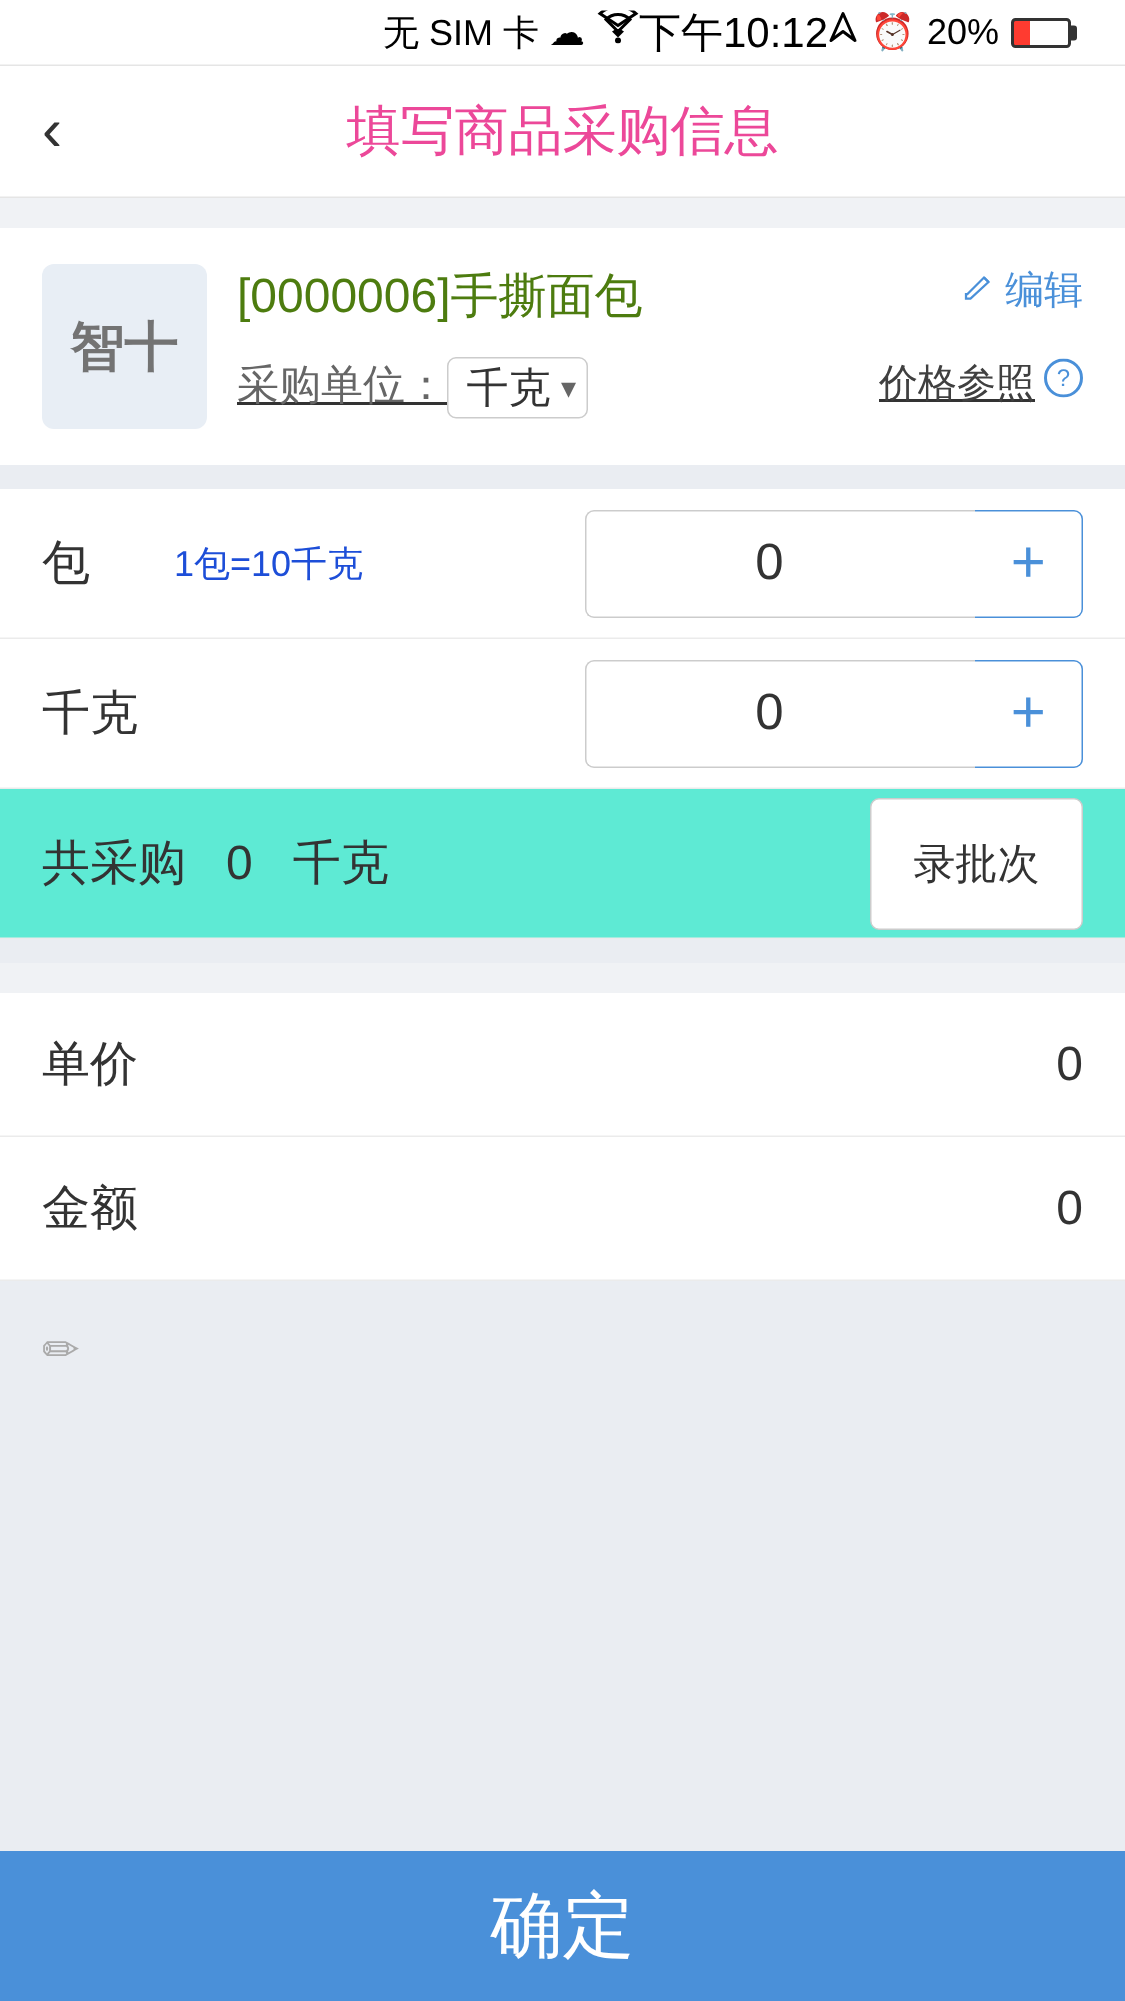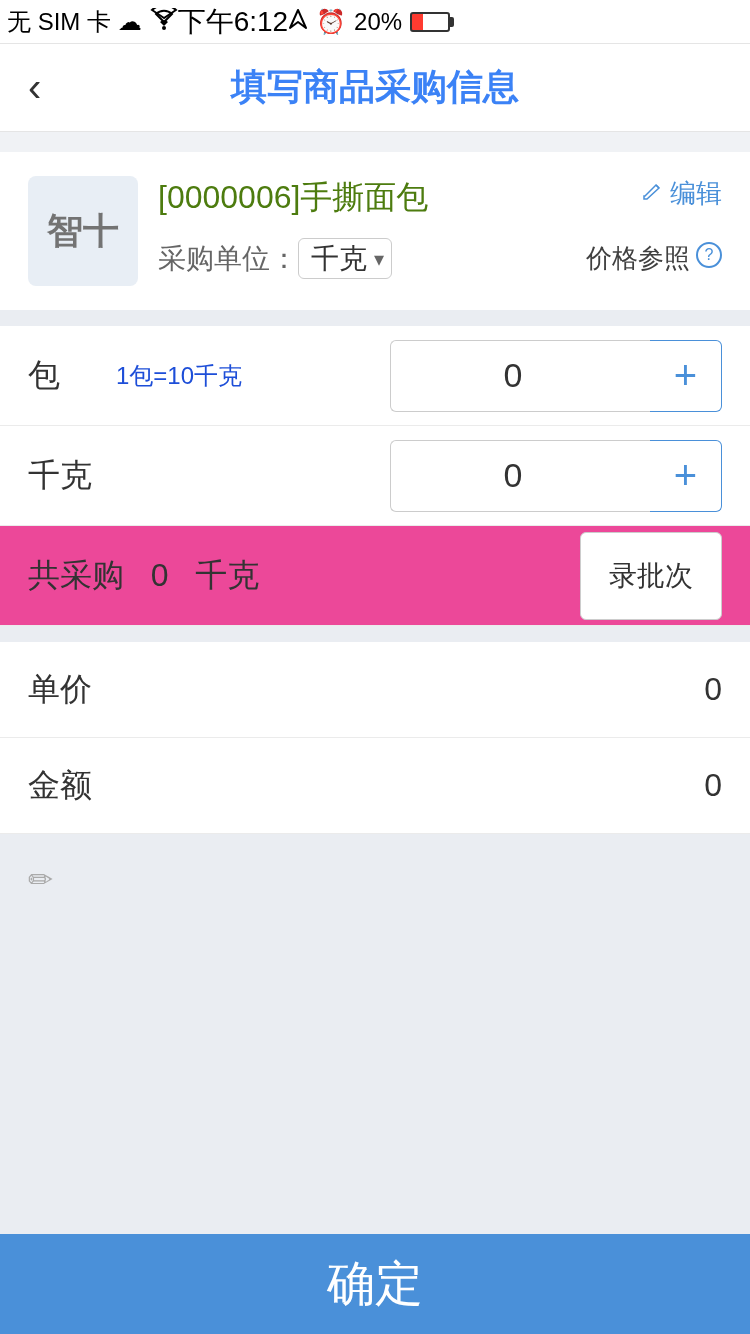--- a/index.html
+++ b/index.html
@@ -13,22 +13,22 @@
       color: #333;
     }
 
     
     .status-bar {
       width: 750px;
       height: 44px;
       background: #fff;
       display: flex;
       align-items: center;
-      justify-content: flex-start;
-      padding: 0 7px;
+      justify-content: flex-end;
+      padding: 0 36px;
       font-size: 26px;
       color: #000;
       border-bottom: 1px solid #e5e5e5;
     }
     .status-left {
       display: flex;
       align-items: center;
       gap: 8px;
       font-size: 24px;
     }
@@ -76,22 +76,22 @@
     }
     .nav-back {
       position: absolute;
       left: 28px;
       font-size: 40px;
       color: #333;
       cursor: pointer;
     }
     .nav-title {
       font-size: 36px;
-      font-weight: 700;
-      color: #3b82f6;
+      font-weight: 400;
+      color: #ec4899;
     }
 
     
     .product-card {
       background: #fff;
       margin-top: 20px;
       padding: 24px 28px;
       display: flex;
       align-items: flex-start;
       gap: 20px;
@@ -168,22 +168,23 @@
       font-size: 26px;
       color: #404040;
       display: flex;
       align-items: center;
       gap: 6px;
       cursor: pointer;
       margin-left: auto;
     }
     .product-bottom-row {
       display: flex;
-      align-items: center;
+      align-items: flex-start;
       margin-top: 8px;
+      text-decoration: underline;
     }
 
     
     .section-divider {
       height: 16px;
       background: #eaedf2;
     }
 
     
     .input-section {
@@ -239,42 +240,42 @@
       cursor: pointer;
       flex-shrink: 0;
     }
 
     
     .summary-row {
       display: flex;
       align-items: center;
       padding: 0 28px;
       height: 100px;
-      background: #ec4899;
+      background: #5eead4;
       border-bottom: 1px solid #ebebeb;
     }
     .summary-text {
       font-size: 32px;
       color: #333;
     }
     .record-btn {
       margin-left: auto;
       border: 1px solid #ccc;
       border-radius: 6px;
       padding: 24px 28px;
       font-size: 28px;
       color: #333;
       background: #fff;
       cursor: pointer;
     }
 
     
     .info-section {
       background: #fff;
-      margin-top: 0;
+      margin-top: 20px;
     }
     .info-row {
       display: flex;
       align-items: center;
       padding: 0 28px;
       height: 96px;
       border-bottom: 1px solid #ebebeb;
     }
     .info-label {
       font-size: 32px;
@@ -340,21 +341,21 @@
     <span>无 SIM 卡 ☁</span>
     <span>
       <svg width="28" height="22" viewBox="0 0 28 22">
           <path d="M14 18l-4-4a5.6 5.6 0 018 0L14 18z" fill="#000"></path>
           <path d="M14 14L6 6a11.2 11.2 0 0116 0L14 14z" fill="none" stroke="#000" stroke-width="2"></path>
           <path d="M14 10L2 2a17.8 17.8 0 0124 0L14 10z" fill="none" stroke="#000" stroke-width="2"></path>
           <circle cx="14" cy="20" r="2" fill="#000"></circle>
         </svg>
     </span>
   </div>
-  <div class="status-center">下午6:12</div>
+  <div class="status-center">下午10:12</div>
   <div class="status-right">
     <span>
       <svg width="20" height="22" viewBox="0 0 20 22">
           <path d="M10 2l8 18-8-6-8 6z" fill="none" stroke="#000" stroke-width="2" stroke-linejoin="round"></path>
         </svg>
     </span>
     <span>⏰</span>
     <span>20%</span>
     <span class="battery-icon"></span>
   </div>

